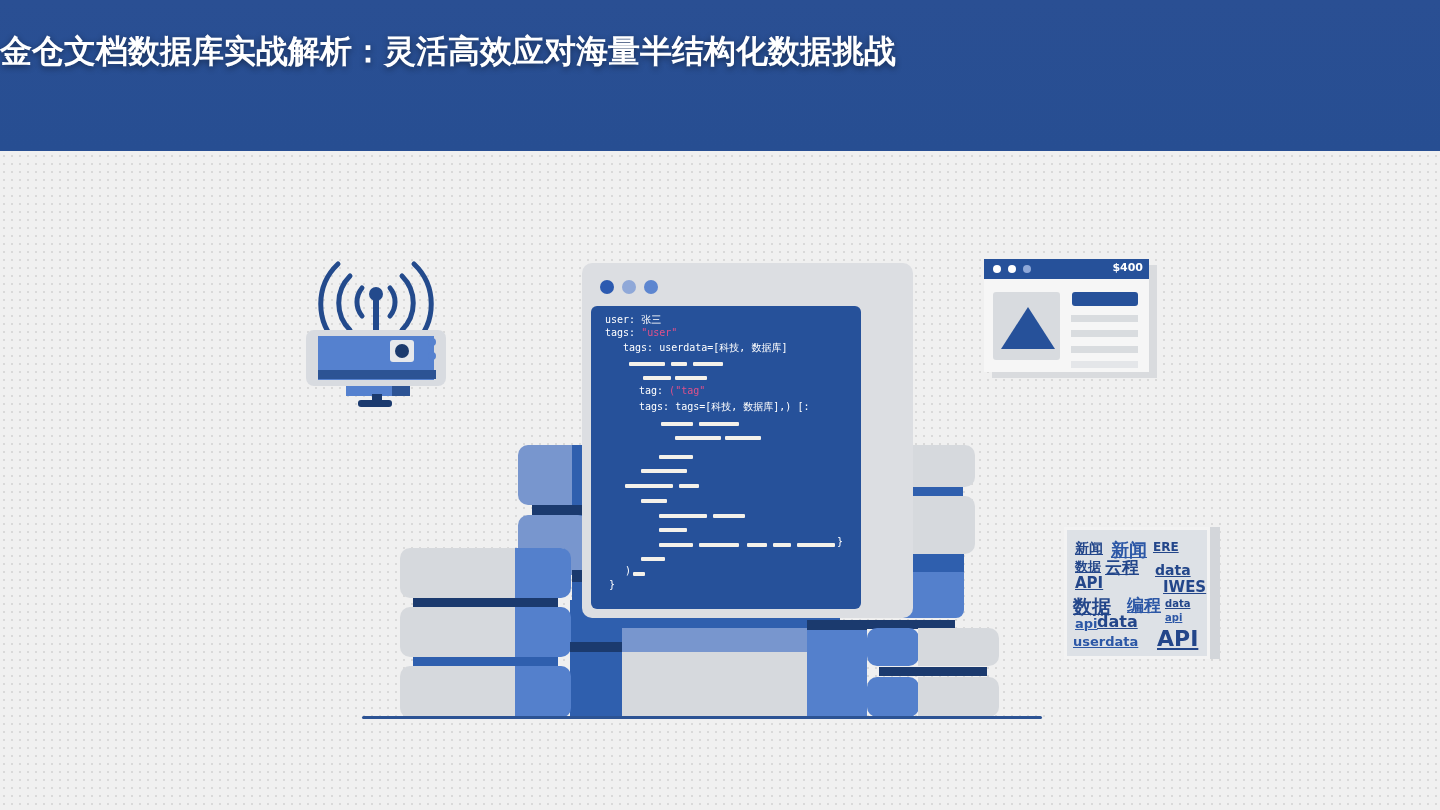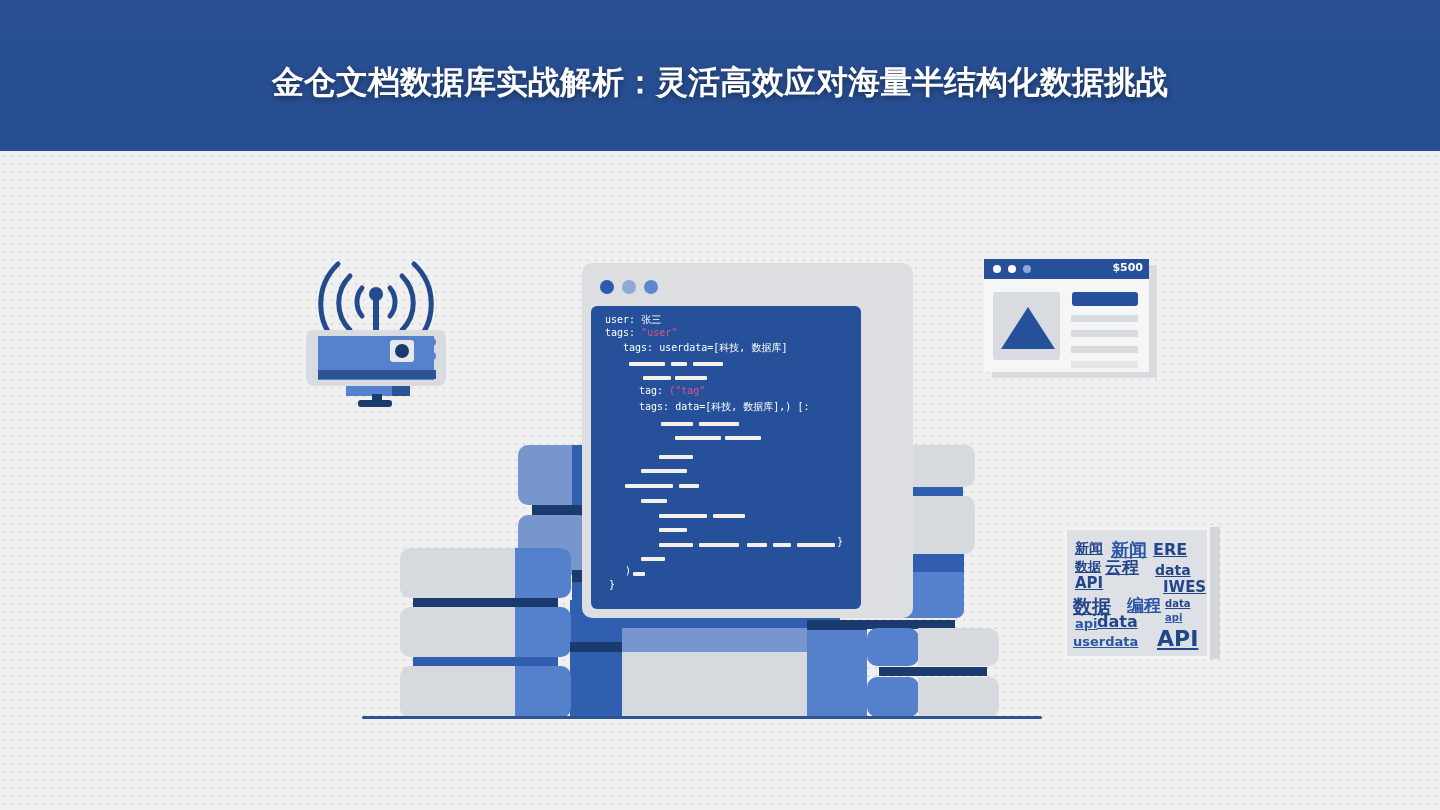--- a/index.html
+++ b/index.html
@@ -9,25 +9,24 @@
     font-family: "DejaVu Sans", sans-serif;
     background-color: #f0f0f0;
     background-image: radial-gradient(circle, #d9d9d9 1px, transparent 1.3px);
     background-size: 8px 8px;
   }
   .header {
     position: absolute; left: 0; top: 0; width: 1440px; height: 151px;
     background: linear-gradient(180deg, #2a4f93 0%, #274e92 100%);
   }
   .title {
-    position: absolute; left: 0; top: 30px; width: 1440px; text-align: center;
+    position: absolute; left: 0; top: 30px; width: 1440px; text-align: left;
     color: #ffffff; font-weight: bold; font-size: 32px; letter-spacing: 0px;
     text-shadow: 0 2px 6px rgba(0,0,0,0.45);
     font-family: "DejaVu Sans", sans-serif;
-    margin-top: 31px;
   }
   .abs { position: absolute; }
   .ground { left: 362px; top: 716px; width: 680px; height: 3px; background: #2c5394; border-radius: 2px; }
 
   
   .slab { position: absolute; border-radius: 10px; }
   .grey { background: #d6d9dd; }
   .lblue { background: #7896ce; }
   .mblue { background: #5480cc; }
   .dblue { background: #2f5fae; }
@@ -148,21 +147,21 @@
   <div class="code-area">
     <div class="cl" style="left:14px;top:7px"><span>user</span>: <span>张三</span></div>
     <div class="cl" style="left:14px;top:21px"><span>tags</span>: <span class="pink">"user"</span></div>
     <div class="cl" style="left:32px;top:35px"><span>tags</span>: <span>userdata=[科技, 数据库]</span></div>
     <div class="bar" style="left:38px;top:56px;width:36px;"></div>
     <div class="bar" style="left:80px;top:56px;width:16px;"></div>
     <div class="bar" style="left:102px;top:56px;width:30px;"></div>
     <div class="bar" style="left:52px;top:70px;width:28px;"></div>
     <div class="bar" style="left:84px;top:70px;width:32px;"></div>
     <div class="cl" style="left:48px;top:79px"><span>tag</span>: <span class="pink">("tag"</span></div>
-    <div class="cl" style="left:48px;top:94px"><span>tags</span>: <span>data=[科技, 数据库],) [:</span></div>
+    <div class="cl" style="left:48px;top:94px"><span>tags</span>: <span>tags=[科技, 数据库],) [:</span></div>
     <div class="bar" style="left:70px;top:116px;width:32px;"></div>
     <div class="bar" style="left:108px;top:116px;width:40px;"></div>
     <div class="bar" style="left:84px;top:130px;width:46px;"></div>
     <div class="bar" style="left:134px;top:130px;width:36px;"></div>
     <div class="bar" style="left:68px;top:149px;width:34px;"></div>
     <div class="bar" style="left:50px;top:163px;width:46px;"></div>
     <div class="bar" style="left:34px;top:178px;width:48px;"></div>
     <div class="bar" style="left:88px;top:178px;width:20px;"></div>
     <div class="bar" style="left:50px;top:193px;width:26px;"></div>
     <div class="bar" style="left:68px;top:208px;width:48px;"></div>
@@ -179,36 +178,36 @@
     <div class="bar" style="left:42px;top:266px;width:12px;"></div>
     <div class="cl" style="left:18px;top:273px">}</div>
   </div>
 </div>
 
 <div class="web-card">
   <div class="web-head">
     <div class="wdot" style="left:9px;background:#fff;"></div>
     <div class="wdot" style="left:24px;background:#fff;"></div>
     <div class="wdot" style="left:39px;background:#8fa8d8;"></div>
-    <div class="price">$500</div>
+    <div class="price">$400</div>
   </div>
   <div class="img-box">
     <div class="tri"></div>
   </div>
   <div class="abs" style="left:88px;top:33px;width:66px;height:14px;background:#26519a;border-radius:3px;"></div>
   <div class="wline" style="top:56px;"></div>
   <div class="wline" style="top:71px;"></div>
   <div class="wline" style="top:87px;"></div>
   <div class="wline" style="top:102px;background:#e4e6e9;"></div>
 </div>
 
 <div class="tag-card">
   <div class="tg" style="left:8px;top:10px;font-size:14px;">新闻</div>
   <div class="tg" style="left:44px;top:8px;font-size:18px;color:#2c57a6;">新闻</div>
-  <div class="tg" style="left:86px;top:10px;font-size:16px;">ERE</div>
+  <div class="tg" style="left:86px;top:10px;font-size:12px;">ERE</div>
   <div class="tg" style="left:8px;top:28px;font-size:13px;">数据</div>
   <div class="tg" style="left:38px;top:26px;font-size:17px;">云程</div>
   <div class="tg" style="left:88px;top:32px;font-size:14px;">data</div>
   <div class="tg" style="left:8px;top:44px;font-size:15px;">API</div>
   <div class="tg" style="left:96px;top:48px;font-size:15px;text-align:right;">IWES</div>
   <div class="tg" style="left:6px;top:64px;font-size:19px;">数据</div>
   <div class="tg" style="left:60px;top:64px;font-size:17px;color:#2c57a6;">编程</div>
   <div class="tg" style="left:98px;top:68px;font-size:10px;">data</div>
   <div class="tg" style="left:98px;top:82px;font-size:10px;color:#2c57a6;">api</div>
   <div class="tg" style="left:8px;top:86px;font-size:13px;color:#2c57a6;">api</div>

